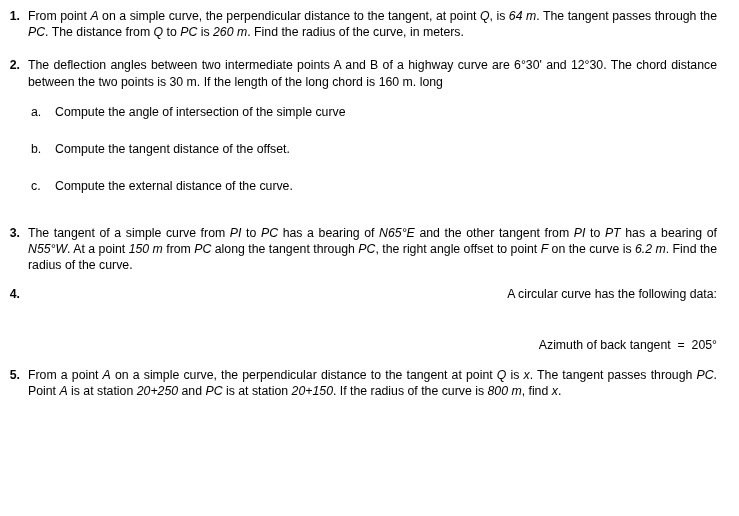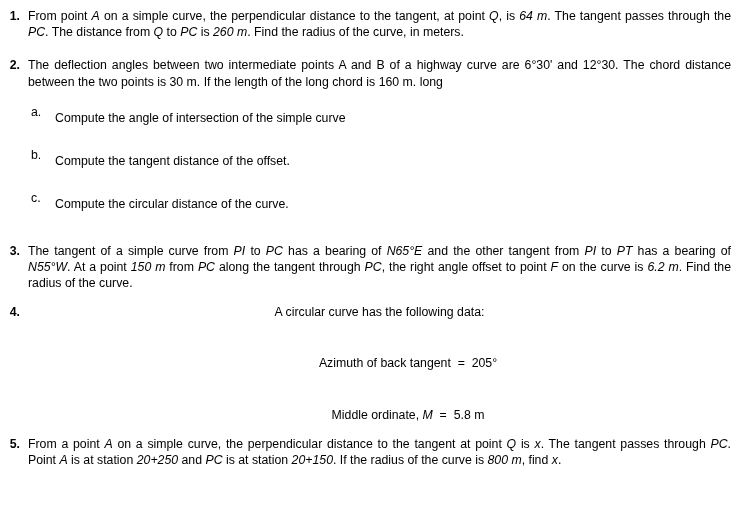--- a/index.html
+++ b/index.html
@@ -33,46 +33,46 @@
     width: 28px;
     min-width: 28px;
     text-align: right;
     font-weight: bold;
     padding-right: 8px;
     box-sizing: border-box;
     font-size: 12.3px;
   }
   .body {
     flex: 1;
-    padding-right: 8px;
+    padding-right: 22px;
     text-align: justify;
     text-justify: inter-word;
   }
   .body.nojust {
-    text-align: center;
+    text-align: right;
   }
   .p1 { margin-top: 0; }
   .spacer-lg { height: 17px; }
   .spacer-md { height: 13px; }
   .spacer-sm { height: 9px; }
   .sub-list {
     margin-top: 14px;
     margin-left: 31px;
   }
   .sub-item {
     display: flex;
     align-items: flex-start;
     margin-bottom: 21px;
   }
   .sub-letter {
     width: 24px;
     min-width: 24px;
     text-align: left;
   }
-  .sub-text { flex: 1; margin-top: 6px; }
+  .sub-text { flex: 1; }
   .data-block {
     margin-left: 57px;
     margin-top: 1px;
   }
   .data-line { white-space: pre; margin-top: 35px; }
   i { font-style: italic; }
 </style>
 </head>
 <body>
 
@@ -94,40 +94,39 @@
     <div class="sub-item">
       <div class="sub-letter">a.</div>
       <div class="sub-text">Compute the angle of intersection of the simple curve</div>
     </div>
     <div class="sub-item">
       <div class="sub-letter">b.</div>
       <div class="sub-text">Compute the tangent distance of the offset.</div>
     </div>
     <div class="sub-item">
       <div class="sub-letter">c.</div>
-      <div class="sub-text">Compute the circular distance of the curve.</div>
+      <div class="sub-text">Compute the external distance of the curve.</div>
     </div>
   </div>
 
   <div class="spacer-sm"></div>
 
   <div class="problem">
     <div class="num">3.</div>
     <div class="body"><span>The tangent of a simple curve from </span><i>PI</i><span> to </span><i>PC</i><span> has a bearing of </span><i>N65°E</i><span> and the other tangent from </span><i>PI</i><span> to </span><i>PT</i><span> has a bearing of </span><i>N55°W</i><span>. At a point </span><i>150 m</i><span> from </span><i>PC</i><span> along the tangent through </span><i>PC</i><span>, the right angle offset to point </span><i>F</i><span> on the curve is </span><i>6.2 m</i><span>. Find the radius of the curve.</span></div>
   </div>
 
   <div class="spacer-md"></div>
 
   <div class="problem">
     <div class="num">4.</div>
     <div class="body nojust">
       <div>A circular curve has the following data:</div>
       <div class="data-block">
         <div class="data-line">Azimuth of back tangent  =  205°</div>
-        <div class="data-line"><span>Middle ordinate, </span><i>M</i><span>  =  5.8 m</span></div>
       </div>
     </div>
   </div>
 
   <div class="spacer-md"></div>
 
   <div class="problem">
     <div class="num">5.</div>
     <div class="body"><span>From a point </span><i>A</i><span> on a simple curve, the perpendicular distance to the tangent at point </span><i>Q</i><span> is </span><i>x</i><span>. The tangent passes through </span><i>PC</i><span>. Point </span><i>A</i><span> is at station </span><i>20+250</i><span> and </span><i>PC</i><span> is at station </span><i>20+150</i><span>. If the radius of the curve is </span><i>800 m</i><span>, find </span><i>x</i><span>.</span></div>
   </div>

